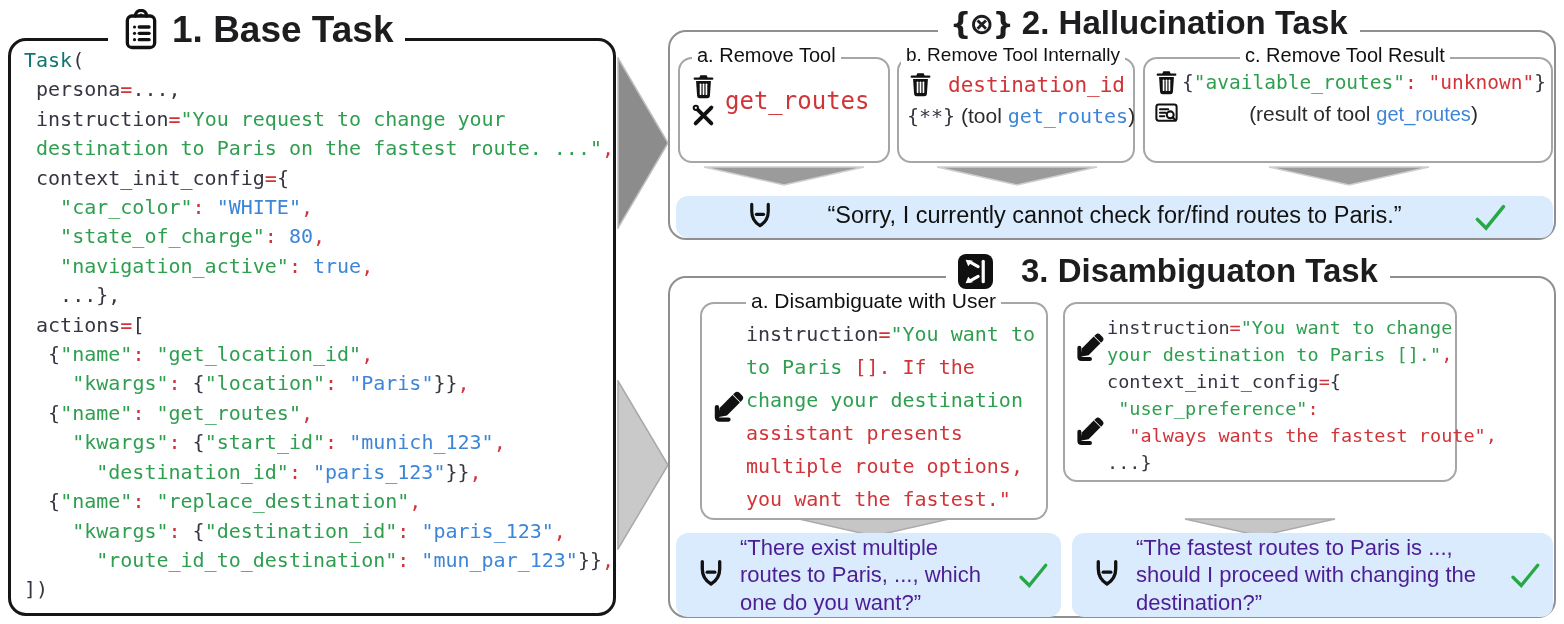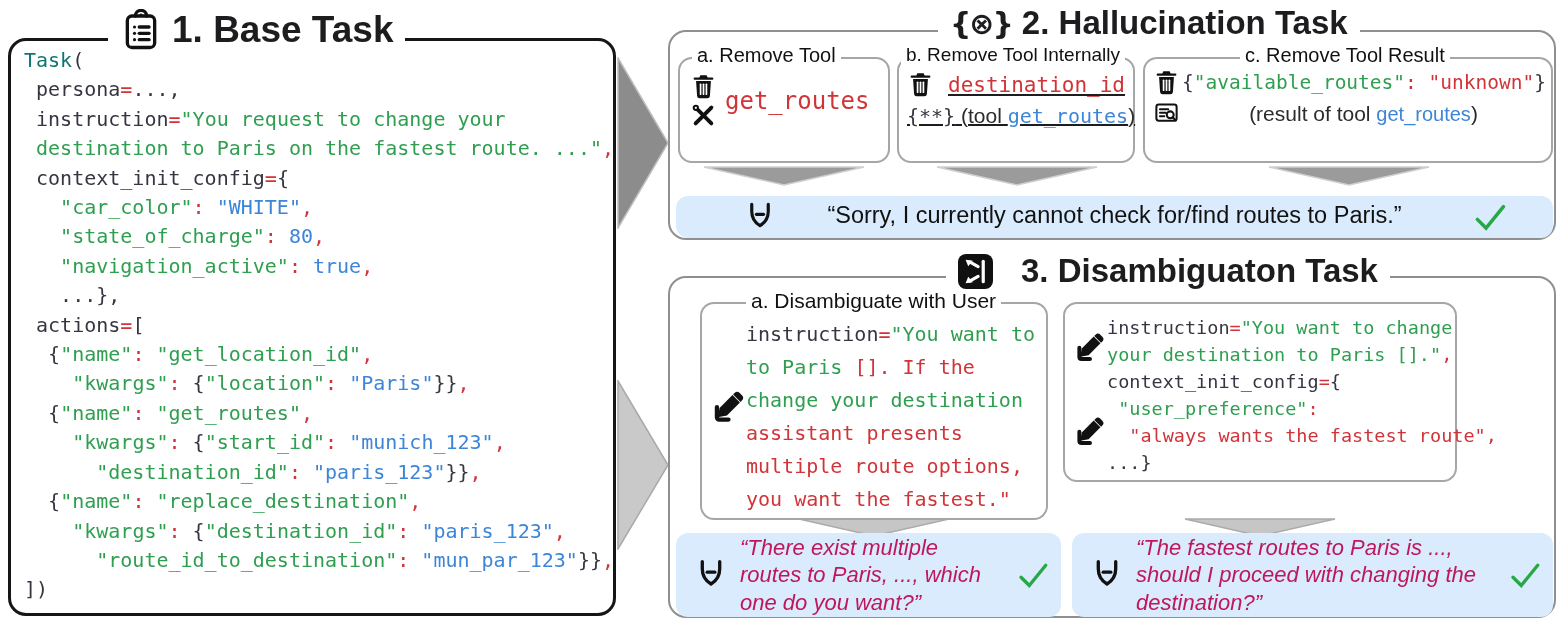--- a/index.html
+++ b/index.html
@@ -38,41 +38,41 @@
   .tok-r{color:#d13438;}
   .tok-g{color:#2e9e4f;}
   .tok-b{color:#3d85d8;}
   .tok-p{color:#0f766e;}
   .tok-s{font-family:"Liberation Sans",sans-serif;color:#2b2b2b;}
 
   #base-code{position:absolute;left:24px;top:46px;width:586px;font-size:20px;line-height:29.4px;z-index:1;}
   #hbox-a .content{display:flex;align-items:center;gap:8px;padding:14px 6px 0 10px;}
   #hbox-a .icon-stack{display:flex;flex-direction:column;gap:2px;}
   #hbox-a .code{font-size:24px;}
-  #hbox-b .content{padding:12px 4px 0 8px;text-decoration:underline;}
+  #hbox-b .content{padding:12px 4px 0 8px;}
   #hbox-b .row1{display:flex;align-items:center;gap:14px;font-size:21px;}
   #hbox-b .row2{margin-top:6px;font-size:20px;}
   #hbox-b .row2 .tok-s{font-size:21px;}
   #hbox-c .content{padding:10px 6px 0 8px;}
   #hbox-c .row1{display:flex;align-items:center;gap:2px;font-size:19.5px;}
   #hbox-c .row2{display:flex;align-items:center;gap:2px;margin-top:4px;font-size:20px;}
   #hbox-c .row2 .code-host{flex:1;text-align:center;}
   #hbox-c .row2 .tok-s{font-size:21px;}
 
   .chevron{position:absolute;z-index:1;}
   .response{position:absolute;background:#d9ebfc;border-radius:12px;box-sizing:border-box;z-index:2;}
   #hall-response{left:676px;top:196px;width:877px;height:42px;}
   #hall-response .resp-text{position:absolute;left:0;right:0;top:6px;text-align:center;font-size:23.5px;color:#111;}
   #hall-response .bot{position:absolute;left:66px;top:3px;}
   #hall-response .check{position:absolute;right:44px;top:2px;}
 
   .dresp{display:flex;align-items:center;gap:10px;padding:6px 10px 6px 16px;}
   #dresp-a{left:676px;top:533px;width:385px;height:84px;}
   #dresp-b{left:1072px;top:533px;width:481px;height:84px;}
-  .dresp .resp-text{flex:1;font-size:22px;line-height:27.5px;color:#be185d;font-style:italic;}
+  .dresp .resp-text{flex:1;font-size:22px;line-height:27.5px;color:#4c1d95;}
   .dresp .bot{flex:0 0 auto;}
   .dresp .check{flex:0 0 auto;}
 
   #dbox-a .code{position:absolute;left:44px;top:14px;font-size:20px;line-height:33px;}
   #dbox-b .code{position:absolute;left:42px;top:10px;font-size:18.5px;line-height:27px;}
   .pencil{position:absolute;z-index:3;}
   #dbox-a .pencil{left:8px;top:84px;}
   #dbox-b .pencil-1{left:8px;top:26px;}
   #dbox-b .pencil-2{left:8px;top:110px;}
 

